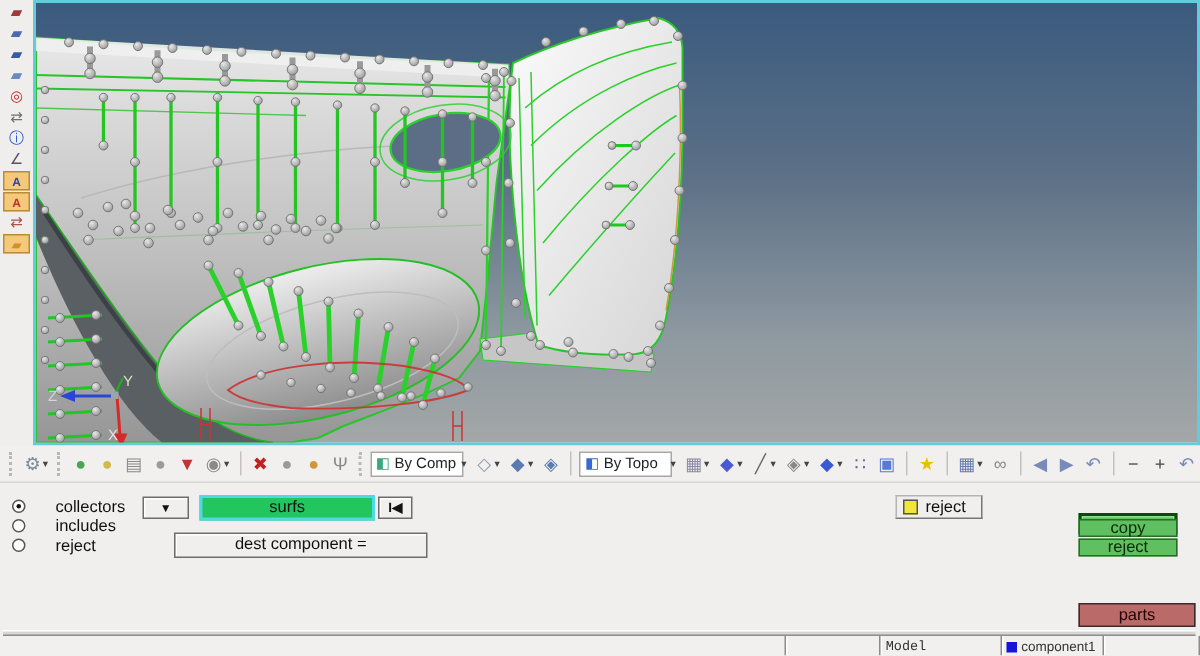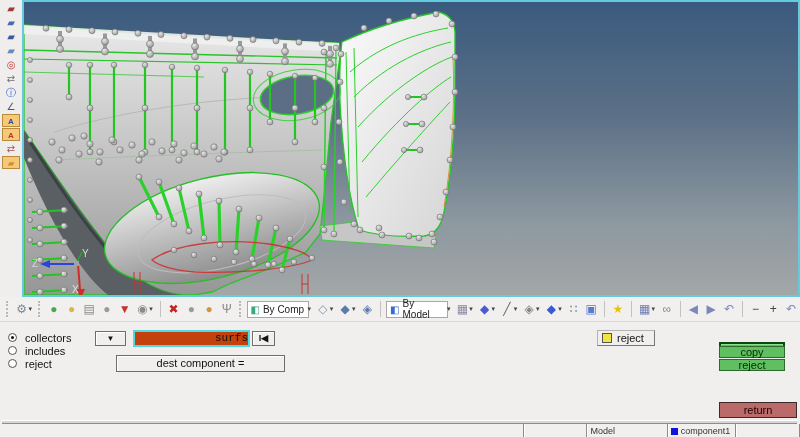--- a/index.html
+++ b/index.html
@@ -27,27 +27,27 @@
   .dtb-icon { width:17px; height:17px; font-size:12px; line-height:17px; text-align:center; margin:0 1px; }
   .dtb-dd { font-size:7px; color:#444; width:7px; margin-left:-2px; }
   .sep { width:1px; height:16px; background:#c2c1c0; margin:0 4px; }
   .grip { width:4px; height:16px; border-left:2px dotted #b9b8b7; margin:0 3px; }
   .combo { display:flex; align-items:center; background:#fff; border:1px solid #a8a7a6;
            height:17px; padding:0 3px; margin:0 1px; font-size:10px; color:#222; gap:3px; min-width:62px; }
   .combo .cicon { font-size:10px; }
 
   
   .panel { position:absolute; left:0; top:322px; width:800px; height:98px; background:#f0efee; font-size:11px; color:#111; }
-  .radio-row { position:absolute; left:8px; display:flex; align-items:center; gap:8px; height:13px; }
+  .radio-row { position:absolute; left:8px; display:flex; align-items:center; gap:20px; height:13px; }
   .radio { width:9px; height:9px; border-radius:50%; border:1px solid #555; background:#fdfdfd; position:relative; }
   .radio.sel::after { content:""; position:absolute; left:2px; top:2px; width:3px; height:3px; border-radius:50%; background:#111; }
   .btn { background:#f0efee; border:1px solid #6e6d6c; box-shadow:inset 1px 1px 0 #ffffff; text-align:center; font-size:11px; color:#111; }
   .entity-dd { position:absolute; left:95px; top:9px; width:31px; height:15px; line-height:13px; font-size:8px; }
-  .entity-field { position:absolute; left:133px; top:8px; width:117px; height:17px; background:#c2410c;
-                  border:2px solid #4fd9e2; text-align:right; font-size:11px; line-height:13px; color:#111;font-family:Liberation Mono, monospace; }
+  .entity-field { position:absolute; left:133px; top:8px; width:117px; height:17px; background:#22c55e;
+                  border:2px solid #4fd9e2; text-align:center; font-size:11px; line-height:13px; color:#111; }
   .switch-btn { position:absolute; left:252px; top:9px; width:23px; height:15px; line-height:13px; font-size:9px; font-weight:bold; }
   .dest-btn { position:absolute; left:116px; top:33px; width:169px; height:17px; line-height:15px; }
   .dest-input { position:absolute; left:287px; top:33px; width:312px; height:17px; background:#fff;
                 border:1px solid #7a7978; font-size:11px; padding:0 3px; font-family:"Liberation Sans",sans-serif; }
   .color-btn { position:absolute; left:597px; top:8px; width:58px; height:16px; display:flex; align-items:center; gap:5px;
                padding-left:4px; background:#f0efee; border:1px solid #b5b4b3; border-bottom-color:#777; border-right-color:#777; }
   .swatch { width:10px; height:10px; border:1px solid #555; }
   .action-btn { position:absolute; left:719px; width:66px; height:12px; background:#60bf60;
                 border:1px solid #2a6a2a; font-size:11px; line-height:10px; text-align:center; color:#052a05; }
   .action-btn.hi { height:14px; border:2px solid #0c4a0c; box-shadow:inset 0 0 0 1px #8fdc8f; line-height:10px;margin-top:12px; }
@@ -57,21 +57,21 @@
                 border:1px solid #3a2a2a; font-size:11px; line-height:14px; text-align:center; color:#200; }
 
   
   .divider { position:absolute; left:2px; top:420px; width:795px; height:4px; background:#d7d6d5;
              border-top:1px solid #fff; border-bottom:1px solid #8d8c8b; }
   .statusbar { position:absolute; left:0; top:424px; width:800px; height:13px; background:#f1f0ef;
                display:flex; font-size:9px; color:#333; align-items:stretch; }
   .statusbar .fill { width:535px; }
   .scell { border-left:1px solid #8d8c8b; box-shadow:inset 1px 0 0 #fff; padding:1px 3px 0 3px;
            white-space:nowrap; overflow:hidden; display:flex; align-items:center; gap:3px; }
-  .scell.c1 { width:65px; } .scell.c2 { width:82px; } .scell.c3 { width:70px; } .scell.c4 { width:66px; border-right:1px solid #8d8c8b; }
+  .scell.c1 { width:65px; } .scell.c2 { width:82px;font-family:Liberation Mono, monospace; } .scell.c3 { width:70px; } .scell.c4 { width:66px; border-right:1px solid #8d8c8b; }
   .bluesq { width:7px; height:7px; background:#1414d8; display:inline-block; }
 </style>
 </head>
 <body>
 
 <div class="app">
 
   <div class="left-toolbar">
       <div class="ltb-icon" style="color: rgb(160, 58, 58);">▰</div>
       <div class="ltb-icon" style="color: rgb(74, 106, 176);">▰</div>
@@ -397,21 +397,21 @@
       </div>
       <div class="dtb-dd">▾</div>
       <div class="dtb-icon" style="color: rgb(138, 154, 176);">◇</div>
       <div class="dtb-dd">▾</div>
       <div class="dtb-icon" style="color: rgb(90, 122, 176);">◆</div>
       <div class="dtb-dd">▾</div>
       <div class="dtb-icon" style="color: rgb(90, 122, 176);">◈</div>
       <div class="sep"></div>
       <div class="combo">
         <span class="cicon" style="color: rgb(58, 106, 208);">◧</span>
-        <span>By Model</span>
+        <span>By Topo</span>
       </div>
       <div class="dtb-dd">▾</div>
       <div class="dtb-icon" style="color: rgb(138, 138, 160);">▦</div>
       <div class="dtb-dd">▾</div>
       <div class="dtb-icon" style="color: rgb(74, 90, 208);">◆</div>
       <div class="dtb-dd">▾</div>
       <div class="dtb-icon" style="color: rgb(102, 102, 102);">╱</div>
       <div class="dtb-dd">▾</div>
       <div class="dtb-icon" style="color: rgb(136, 136, 136);">◈</div>
       <div class="dtb-dd">▾</div>
@@ -458,21 +458,21 @@
     <div class="color-btn">
       <span class="swatch" id="color-swatch" style="background: rgb(242, 230, 58);"></span>
       <span>reject</span>
     </div>
 
     <div class="action-btn hi" style="top:8px">move</div>
     <div class="action-btn" style="top:24px">copy</div>
     <div class="action-btn" style="top:37px">reject</div>
 
 
-    <div class="return-btn">return</div>
+    <div class="return-btn">parts</div>
   </div>
 
   <div class="divider"></div>
 
   <div class="statusbar">
     <div class="fill"></div>
     <div class="scell c1"></div>
     <div class="scell c2">
       <span>Model</span>
     </div>

